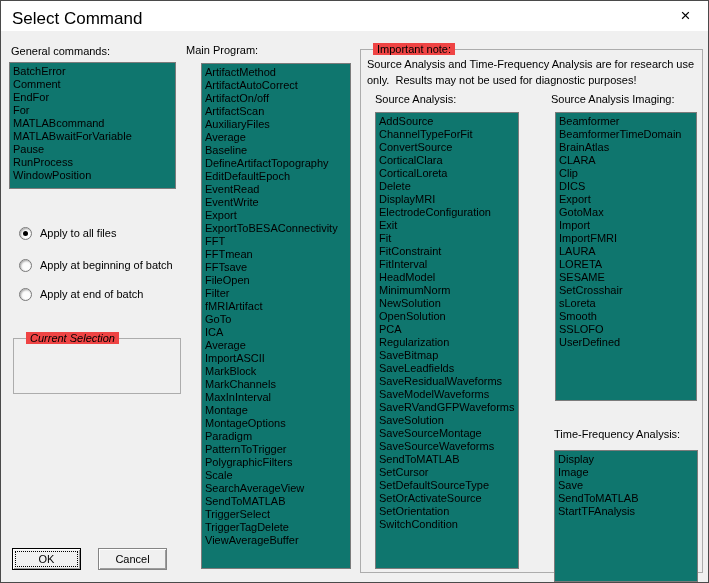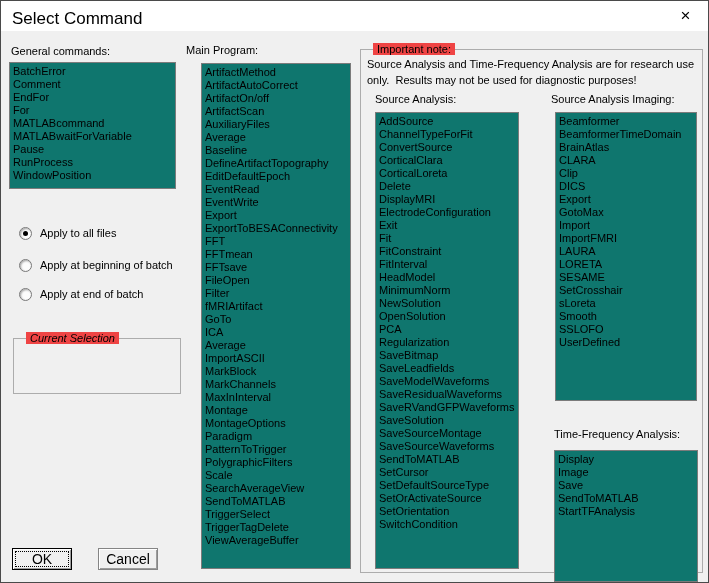--- a/index.html
+++ b/index.html
@@ -18,24 +18,24 @@
   .list-item{height:13px;line-height:13px;white-space:nowrap;}
   .groupbox{position:absolute;box-sizing:border-box;border:1px solid #acacac;}
   .group-label{position:absolute;top:-7px;left:12px;background:#ef4444;padding:0 4px;white-space:nowrap;}
   .note{position:absolute;white-space:pre-wrap;line-height:16px;}
   .radio-row{position:absolute;height:14px;display:flex;align-items:center;}
   .radio{width:13px;height:13px;border-radius:50%;background:#fdfdfd;box-sizing:border-box;
     border:1px solid #787878;box-shadow:inset 1px 1px 2px rgba(0,0,0,.35);
     display:flex;align-items:center;justify-content:center;margin-right:8px;flex:none;}
   .radio .dot{width:5px;height:5px;border-radius:50%;background:#000;display:none;}
   .radio.checked .dot{display:block;}
-  .btn{position:absolute;width:60px;height:22px;box-sizing:border-box;background:#f0f0f0;
+  .btn{position:absolute;width:69px;height:22px;box-sizing:border-box;background:#f0f0f0;
     border:1px solid #858585;
     box-shadow:inset 1px 1px 0 #ffffff,inset -1px -1px 0 #9c9c9c;
-    font-family:"Liberation Sans",sans-serif;font-size:14px;color:#000;padding:0;cursor:default;}
+    font-family:"Liberation Sans",sans-serif;font-size:11px;color:#000;padding:0;cursor:default;}
   .btn.default{border:1px solid #000;outline:1px dotted #000;outline-offset:-4px;}
 </style>
 </head>
 <body>
 
 <div class="dialog">
 
   <div class="titlebar">
     <span class="title">Select Command</span>
     <div class="close">
@@ -141,22 +141,22 @@
       <div class="list-item">FitConstraint</div>
       <div class="list-item">FitInterval</div>
       <div class="list-item">HeadModel</div>
       <div class="list-item">MinimumNorm</div>
       <div class="list-item">NewSolution</div>
       <div class="list-item">OpenSolution</div>
       <div class="list-item">PCA</div>
       <div class="list-item">Regularization</div>
       <div class="list-item">SaveBitmap</div>
       <div class="list-item">SaveLeadfields</div>
+      <div class="list-item">SaveResidualWaveforms</div>
       <div class="list-item">SaveModelWaveforms</div>
-      <div class="list-item">SaveResidualWaveforms</div>
       <div class="list-item">SaveRVandGFPWaveforms</div>
       <div class="list-item">SaveSolution</div>
       <div class="list-item">SaveSourceMontage</div>
       <div class="list-item">SaveSourceWaveforms</div>
       <div class="list-item">SendToMATLAB</div>
       <div class="list-item">SetCursor</div>
       <div class="list-item">SetDefaultSourceType</div>
       <div class="list-item">SetOrActivateSource</div>
       <div class="list-item">SetOrientation</div>
       <div class="list-item">SwitchCondition</div>

